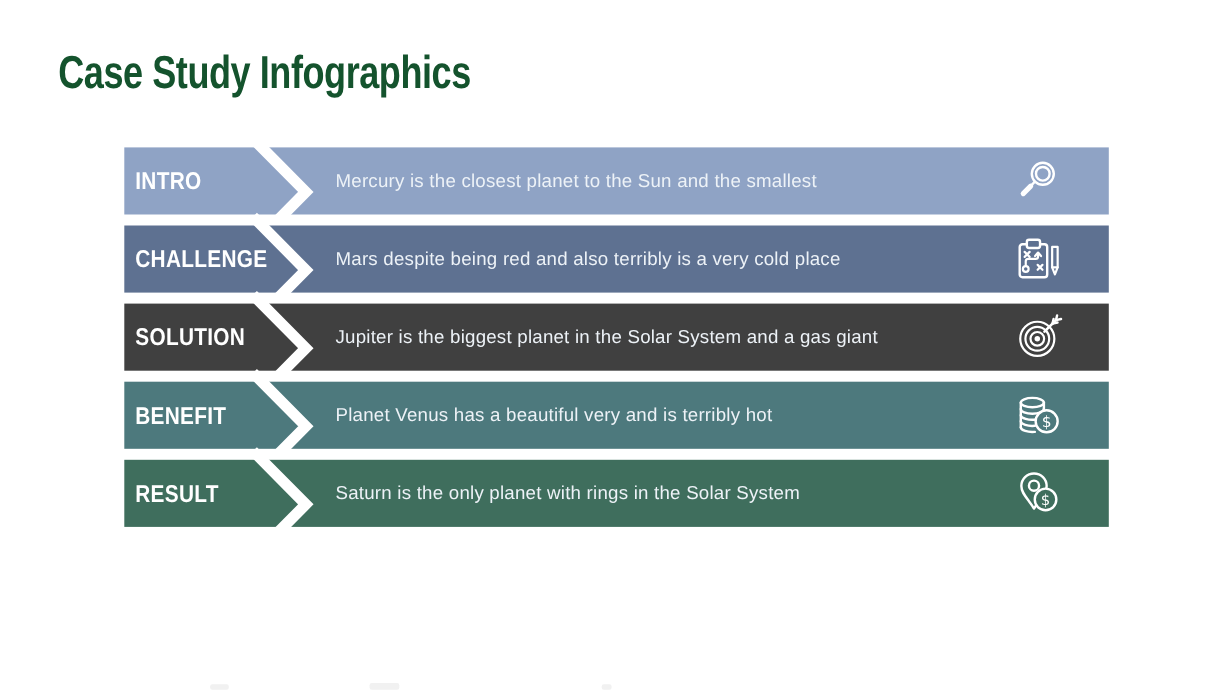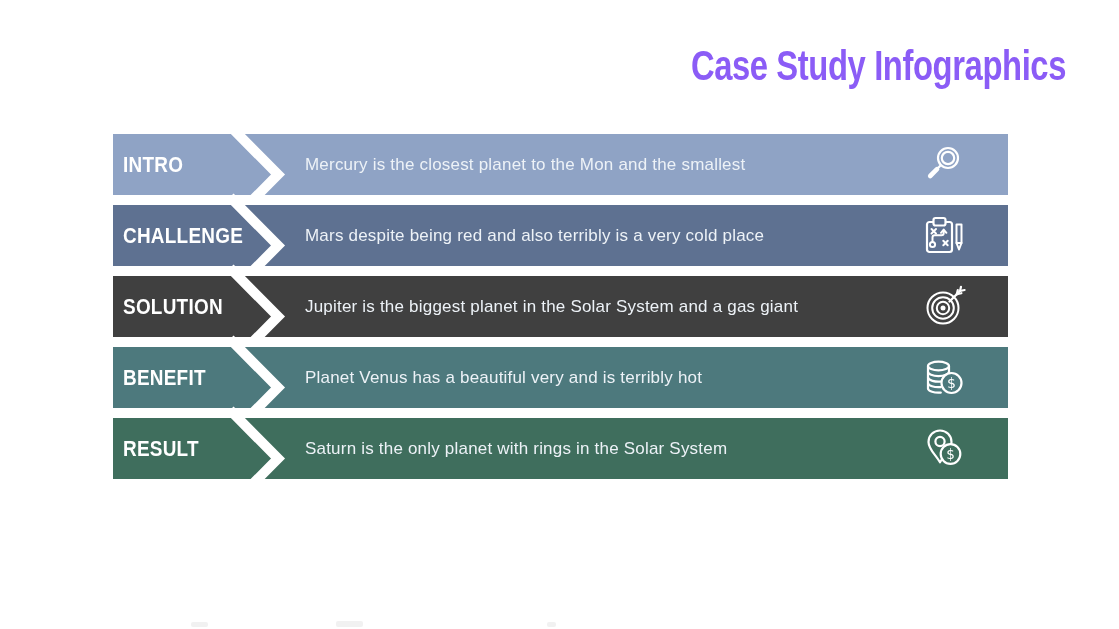--- a/index.html
+++ b/index.html
@@ -1,22 +1,22 @@
 <!DOCTYPE html>
 <html><head>
 <meta charset="utf-8">
 <style>
   html,body{margin:0;padding:0;}
   body{
     width:1119px;height:629px;background:#ffffff;position:relative;overflow:hidden;
     font-family:"Liberation Sans", sans-serif;
   }
   .title{
-    position:absolute;top:42px;left:0;width:100%;text-align:right;
-    font-size:42px;font-weight:bold;color:#8b5cf6;white-space:nowrap;
+    position:absolute;top:42px;left:0;width:100%;text-align:left;
+    font-size:42px;font-weight:bold;color:#14532d;white-space:nowrap;
   }
   .cond-title{display:inline-block;transform:scaleX(0.78);transform-origin:center;letter-spacing:-0.5px;}
   .rows{position:absolute;left:113px;top:134px;width:895px;}
   .row{position:relative;height:61px;margin-bottom:10px;}
   .row-label{
     position:absolute;left:10px;top:0;height:100%;display:flex;align-items:center;
     color:#ffffff;font-size:22px;font-weight:bold;
   }
   .cond-label{display:inline-block;transform:scaleX(0.86);transform-origin:left center;white-space:nowrap;letter-spacing:0.3px;}
   .chevron{position:absolute;left:112px;top:-8px;width:60px;height:97px;overflow:visible;}
@@ -37,21 +37,21 @@
 
 <div class="rows">
 
   <div class="row" style="background-color: rgb(143, 163, 197); --bg: #8fa3c5;">
     <div class="row-label">
       <span class="cond-label">INTRO</span>
     </div>
     <svg class="chevron" viewBox="0 0 60 97">
       <polyline points="5,0 53,48.5 5,97" fill="none" stroke="#fff" stroke-width="10"></polyline>
     </svg>
-    <div class="row-desc">Mercury is the closest planet to the Mon and the smallest</div>
+    <div class="row-desc">Mercury is the closest planet to the Sun and the smallest</div>
     <svg class="row-icon" viewBox="0 0 48 46" fill="none" stroke="#fff" stroke-width="2.2" stroke-linecap="round" stroke-linejoin="round">
       <circle cx="28" cy="16" r="10"></circle>
       <circle cx="28" cy="16" r="6.2"></circle>
       <line x1="20.8" y1="23.2" x2="18" y2="26"></line>
       <line x1="17" y1="27.2" x2="10.2" y2="34" stroke-width="4.6"></line>
     </svg>
   </div>
 
   <div class="row" style="background-color: rgb(94, 113, 145); --bg: #5e7191;">
     <div class="row-label">

